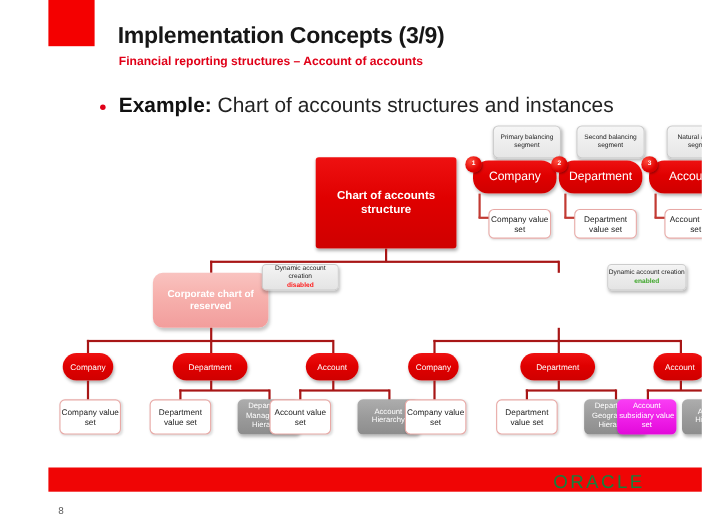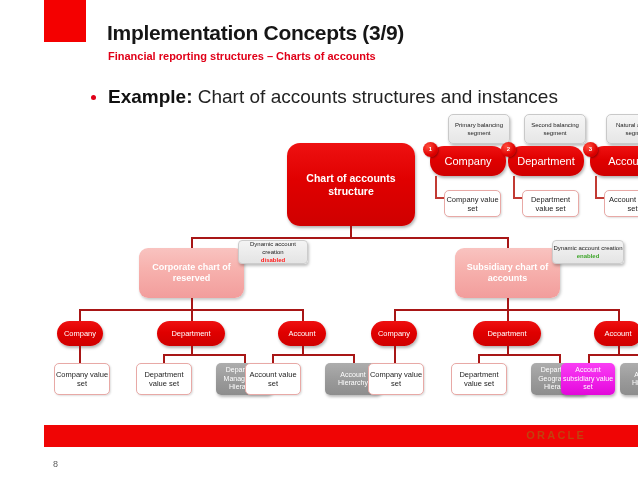--- a/index.html
+++ b/index.html
@@ -37,21 +37,21 @@
   
   .node{position:absolute;box-sizing:border-box;display:flex;align-items:center;
         justify-content:center;text-align:center;}
   .node span{display:block;width:100%;}
 
   .red-box{
     background:linear-gradient(180deg,#ee1111 0%,#e00000 45%,#cf0000 100%);
     color:#ffffff;border-radius:14px;
     box-shadow:1px 2px 3px rgba(0,0,0,.30);
   }
-  .red-box-lg{border-radius:13px;}
+  .red-box-lg{border-radius:3px;}
   .pink-box{
     background:linear-gradient(180deg,#f9c3c0 0%,#f7b2ae 40%,#f29d9c 100%);
     color:#ffffff;border-radius:9px;
     box-shadow:1px 2px 3px rgba(0,0,0,.22);
   }
   .white-box{
     background:#ffffff;color:#1d1d1d;border:1px solid #e8a9a6;border-radius:5px;
     box-shadow:1px 1px 2px rgba(0,0,0,.13);
   }
   .grey-box{
@@ -87,34 +87,34 @@
   .lnv{width:1.5px;}
   .lnh{height:1.5px;}
   .ln-thin{background:#c23a33;}
 
   .red-on{color:#ff1a1a;font-weight:bold;}
   .green-on{color:#3fa62b;font-weight:bold;}
 
   
   .footer-bar{position:absolute;left:0;top:425px;width:638px;height:22px;
     background:#f00505;}
-  .oracle-logo{position:absolute;right:14px;top:429px;color:#c2410c;
-    font-size:11px;letter-spacing:2.2px;font-weight:bold;}
+  .oracle-logo{position:absolute;right:14px;top:429px;color:#15803d;
+    font-size:17px;letter-spacing:2.2px;font-weight:normal;}
   .page-num{position:absolute;left:9px;top:459px;font-size:9px;color:#5b5b5b;}
   .copyright{position:absolute;left:104px;top:459px;font-size:7.5px;
     font-weight:bold;color:#1b1b1b;white-space:nowrap;}
 </style>
 </head>
 <body>
 
 <div id="slide">
 
   <div class="accent-square"></div>
   <div class="slide-title">Implementation Concepts (3/9)</div>
-  <div class="slide-subtitle">Financial reporting structures – Charts of accounts</div>
+  <div class="slide-subtitle">Financial reporting structures – Account of accounts</div>
 
   <div class="bullet-row">
     <div class="bullet-dot"></div>
     <div class="bullet-text">
       <b>Example:</b><span> Chart of accounts structures and instances</span>
     </div>
   </div>
 
   <div class="node seg-callout" style="left:404px;top:114px;width:62px;height:30px;font-size:6px;line-height:8px;">
     <span>Primary balancing segment</span>
@@ -213,23 +213,20 @@
   <div class="ln lnh" style="left:228px;top:354px;width:82px;"></div>
   <div class="ln lnv" style="left:228px;top:354px;height:10px;"></div>
   <div class="ln lnv" style="left:309px;top:354px;height:10px;"></div>
   <div class="node white-box" style="left:201px;top:363px;width:56px;height:32px;font-size:7.5px;line-height:9px;">
     <span>Account value set</span>
   </div>
   <div class="node grey-box" style="left:281px;top:363px;width:56px;height:32px;font-size:7px;line-height:8.5px;">
     <span>Account Hierarchy</span>
   </div>
 
-  <div class="node pink-box" style="left:411px;top:248px;width:105px;height:50px;font-size:9px;font-weight:bold;line-height:11px;">
-    <span>Subsidiary chart of accounts</span>
-  </div>
   <div class="node callout-box" style="left:508px;top:240px;width:72px;height:24px;font-size:6px;line-height:8px;">
     <span>
         <span>Dynamic account creation </span>
         <span class="green-on">enabled</span>
       </span>
   </div>
 
   <div class="ln lnv" style="left:463px;top:298px;height:12px;"></div>
   <div class="ln lnh" style="left:350px;top:309px;width:225px;"></div>
   <div class="ln lnv" style="left:350px;top:309px;height:12px;"></div>

